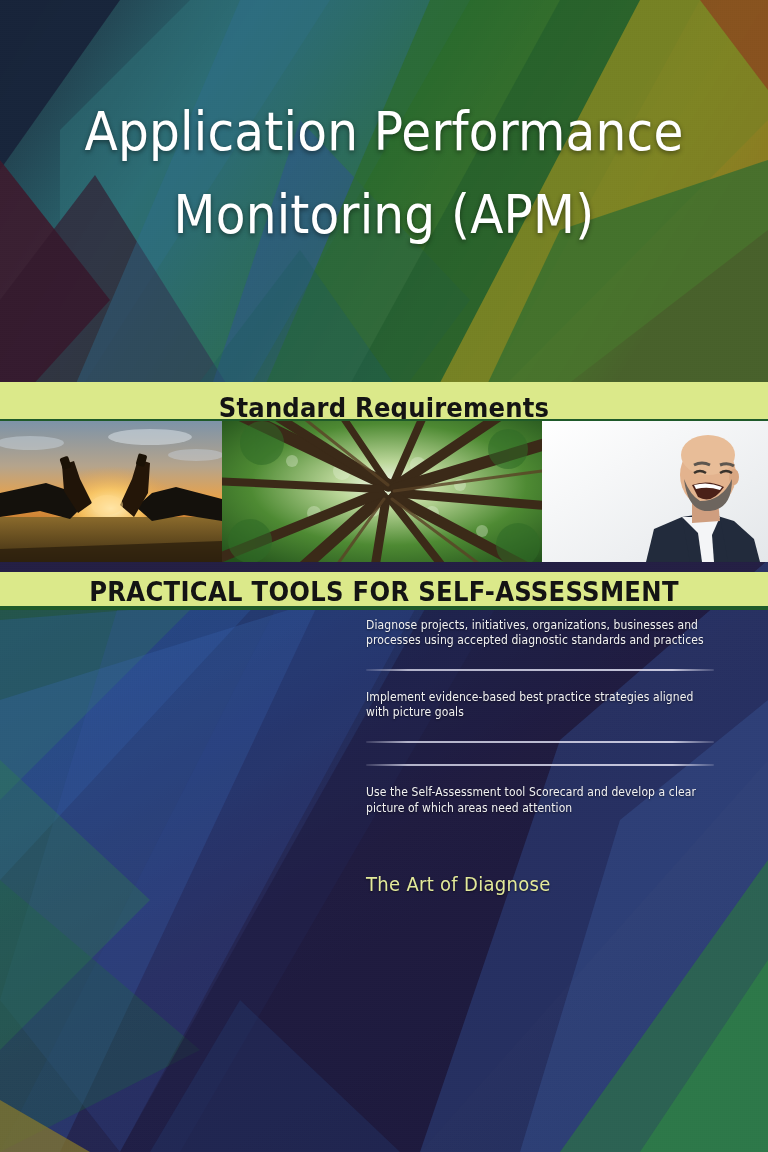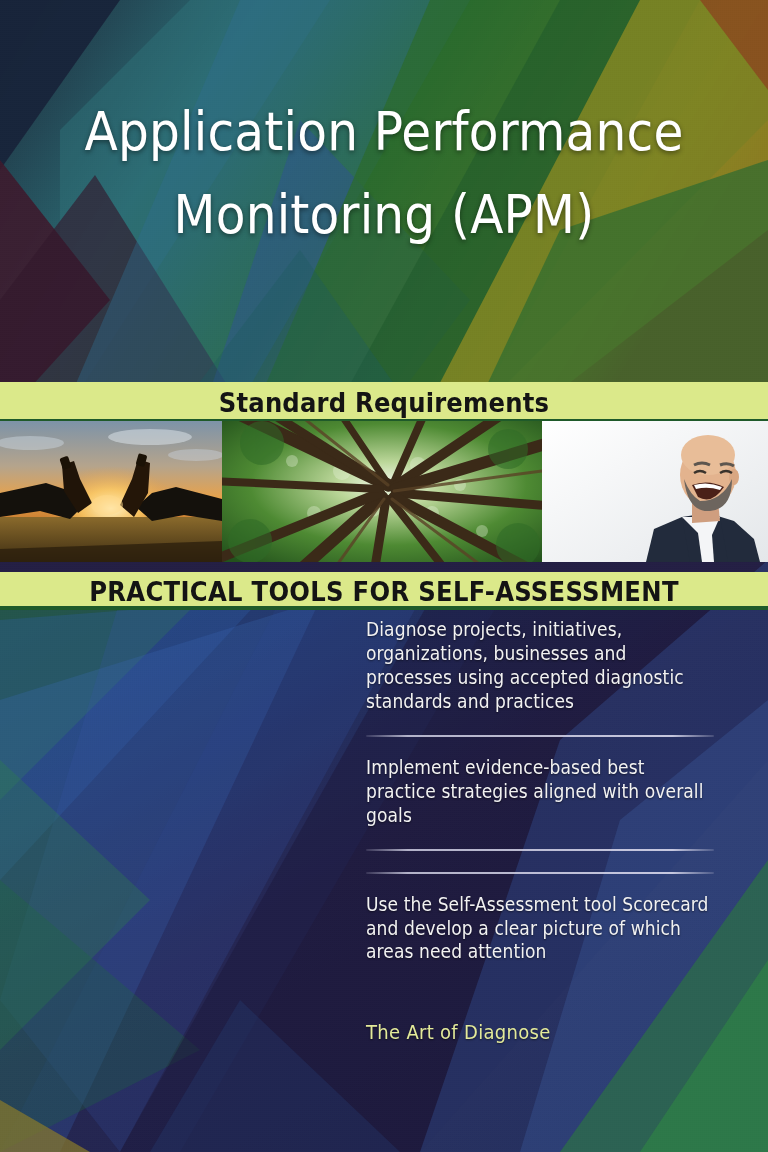--- a/index.html
+++ b/index.html
@@ -49,21 +49,21 @@
   .banner {
     position:absolute; left:0; right:0;
     background:#dbe98a;
     display:flex; align-items:center; justify-content:center;
     color:#141414;
   }
   .banner::after{
     content:""; position:absolute; left:0; right:0; bottom:0; height:4px;
     background:#1f5a2a;
   }
-  .banner-top { top:382px; height:41px; }
+  .banner-top { top:382px; height:41px;align-items:flex-end; }
   .banner-top .banner-text {
     font-size:27px; font-weight:700; letter-spacing:.2px;
     font-family:"DejaVu Sans", sans-serif; font-stretch:condensed;
   }
   .banner-bottom { top:572px; height:38px; }
   .banner-bottom .banner-text {
     font-size:27px; font-weight:700; letter-spacing:.3px;
     font-family:"DejaVu Sans", sans-serif; font-stretch:condensed;
   }
 
@@ -78,21 +78,21 @@
   .photo-3 { flex:1 1 auto; }
   .photo svg { display:block; width:100%; height:100%; }
 
   
   .bullets {
     position:absolute;
     left:366px; top:618px; width:348px;
   }
   .bullet {
     color:#f2f2f2;
-    font-size:19px;
+    font-size:12px;
     line-height:1.26;
     font-family:"DejaVu Sans", sans-serif;
     font-stretch:condensed;
     letter-spacing:.1px;
     text-shadow:0 1px 2px rgba(0,0,0,.5);
   }
   .rule {
     height:2px; width:100%;
     background:linear-gradient(90deg, rgba(190,190,210,.15), rgba(205,205,225,.85) 12%, rgba(215,215,235,.9) 88%, rgba(190,190,210,.2));
     margin:21px 0 19px 0;
@@ -301,20 +301,20 @@
     </div>
   </div>
 
   <div class="banner banner-bottom">
     <span class="banner-text">PRACTICAL TOOLS FOR SELF-ASSESSMENT</span>
   </div>
 
   <div class="bullets">
     <p class="bullet">Diagnose projects, initiatives, organizations, businesses and processes using accepted diagnostic standards and practices</p>
     <div class="rule"></div>
-    <p class="bullet">Implement evidence-based best practice strategies aligned with overall goals</p>
+    <p class="bullet">Implement evidence-based best practice strategies aligned with picture goals</p>
     <div class="rule"></div>
     <div class="rule"></div>
     <p class="bullet">Use the Self-Assessment tool Scorecard and develop a clear picture of which areas need attention</p>
     <p class="publisher">The Art of Diagnose</p>
   </div>
 
 </div>
 
 </body></html>

